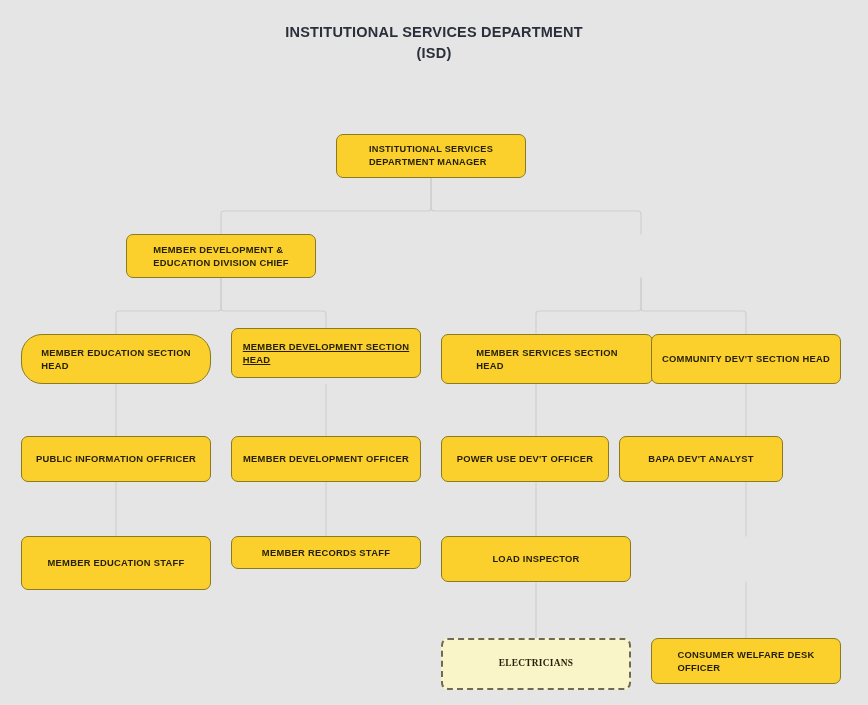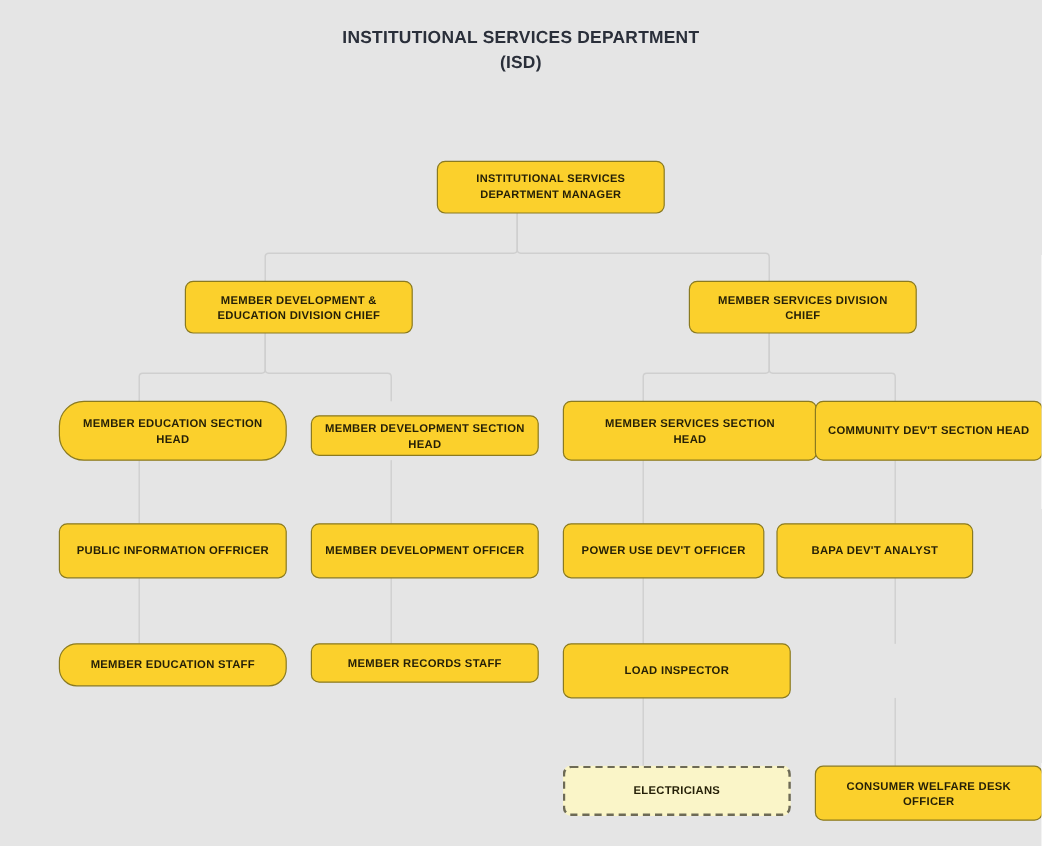--- a/index.html
+++ b/index.html
@@ -48,32 +48,31 @@
     line-height: 1.45;
     white-space: pre-line;
   }
 
   .node {
     position: absolute;
     box-sizing: border-box;
     display: flex;
     align-items: center;
     justify-content: center;
-    text-align: center;
+    text-align: left;
     border-radius: 7px;
     background: #fbd02c;
     border: 1.6px solid #8a7a20;
     color: #241f07;
     font-size: 9.4px;
     font-weight: bold;
     letter-spacing: 0.25px;
     line-height: 1.4;
     padding: 3px 7px;
     white-space: pre-line;
-    margin-left: 28px;
   }
   .node.root {
     font-size: 9.2px;
   }
   .node.dashed {
     background: #faf5c8;
     border: 2.2px dashed #6d6a55;
     color: #241f07;
   }
 </style>
@@ -102,34 +101,32 @@
       <path d="M746,482 L746,536" fill="none" stroke="#cfcfcf" stroke-width="1.2" stroke-linecap="round"></path>
       <path d="M536,582 L536,638" fill="none" stroke="#cfcfcf" stroke-width="1.2" stroke-linecap="round"></path>
       <path d="M746,582 L746,638" fill="none" stroke="#cfcfcf" stroke-width="1.2" stroke-linecap="round"></path>
     </svg>
 
   <div id="node-layer">
       <div class="node root" style="left: 336px; top: 134px; width: 190px; height: 44px;"><span>INSTITUTIONAL SERVICES
 DEPARTMENT MANAGER</span></div>
       <div class="node" style="left: 126px; top: 234px; width: 190px; height: 44px;"><span>MEMBER DEVELOPMENT &amp;
 EDUCATION DIVISION CHIEF</span></div>
-      <div class="node" style="left: 546px; top: 234px; width: 190px; height: 44px;"><span>MEMBER SERVICES DIVISION
-CHIEF</span></div>
       <div class="node" style="left: 21px; top: 334px; width: 190px; height: 50px; border-radius: 21px;"><span>MEMBER EDUCATION SECTION
 HEAD</span></div>
-      <div class="node" style="left: 231px; top: 346px; width: 190px; height: 34px;"><span>MEMBER DEVELOPMENT SECTION
+      <div class="node" style="left: 231px; top: 328px; width: 190px; height: 50px; text-decoration: underline;"><span>MEMBER DEVELOPMENT SECTION
 HEAD</span></div>
       <div class="node" style="left: 441px; top: 334px; width: 212px; height: 50px;"><span>MEMBER SERVICES SECTION
 HEAD</span></div>
       <div class="node" style="left: 651px; top: 334px; width: 190px; height: 50px;"><span>COMMUNITY DEV'T SECTION HEAD</span></div>
       <div class="node" style="left: 21px; top: 436px; width: 190px; height: 46px;"><span>PUBLIC INFORMATION OFFRICER</span></div>
       <div class="node" style="left: 231px; top: 436px; width: 190px; height: 46px;"><span>MEMBER DEVELOPMENT OFFICER</span></div>
       <div class="node" style="left: 441px; top: 436px; width: 168px; height: 46px;"><span>POWER USE DEV'T OFFICER</span></div>
       <div class="node" style="left: 619px; top: 436px; width: 164px; height: 46px;"><span>BAPA DEV'T ANALYST</span></div>
-      <div class="node" style="left: 21px; top: 536px; width: 190px; height: 36px; border-radius: 15px;"><span>MEMBER EDUCATION STAFF</span></div>
+      <div class="node" style="left: 21px; top: 536px; width: 190px; height: 54px;"><span>MEMBER EDUCATION STAFF</span></div>
       <div class="node" style="left: 231px; top: 536px; width: 190px; height: 33px;"><span>MEMBER RECORDS STAFF</span></div>
       <div class="node" style="left: 441px; top: 536px; width: 190px; height: 46px;"><span>LOAD INSPECTOR</span></div>
-      <div class="node dashed" style="left: 441px; top: 638px; width: 190px; height: 42px;"><span>ELECTRICIANS</span></div>
+      <div class="node dashed" style="left: 441px; top: 638px; width: 190px; height: 52px; font-family: Liberation Serif, serif;"><span>ELECTRICIANS</span></div>
       <div class="node" style="left: 651px; top: 638px; width: 190px; height: 46px;"><span>CONSUMER WELFARE DESK
 OFFICER</span></div>
     </div>
 
 </div>
 
 </body></html>

